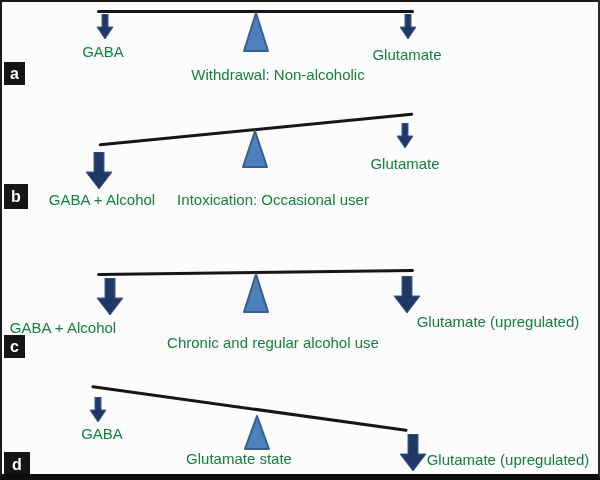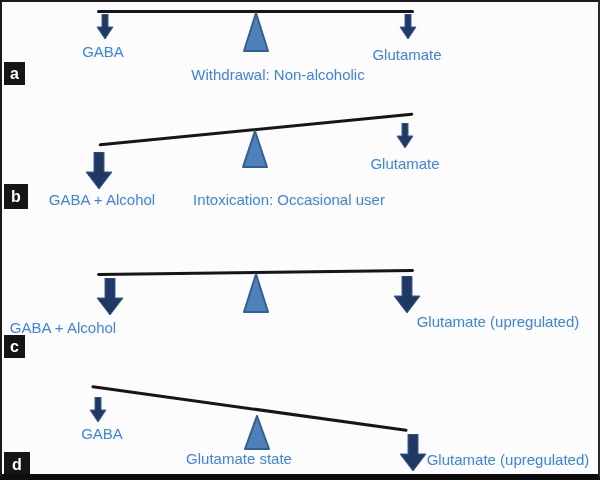--- a/index.html
+++ b/index.html
@@ -17,21 +17,21 @@
     color:#1b1b1b;
   }
   .beam{
     position:absolute;height:3px;background:#161616;border-radius:2px;
   }
   .beam.tilt-b{transform:rotate(-5.6deg);}
   .beam.tilt-c{transform:rotate(-0.7deg);}
   .beam.tilt-d{transform:rotate(7.9deg);}
   .txt{
     position:absolute;white-space:nowrap;
-    font-size:15px;line-height:17px;color:#3b82f6;
+    font-size:15px;line-height:17px;color:#15803d;
     transform:translateX(-50%);
   }
   .panel-label{
     position:absolute;left:2px;
     background:#151515;color:#ffffff;
     font-weight:bold;font-size:16px;line-height:1;
     display:flex;align-items:center;justify-content:center;
   }
   .arrow, .fulcrum{position:absolute;display:block;}
   svg{display:block;}
@@ -77,21 +77,21 @@
     </svg>
   </span>
   <span class="arrow" style="left:394px;top:121px;">
     <svg width="18" height="26" viewBox="0 0 18 26">
       <polygon points="6,0 12,0 12,13 17,13 9,25 1,13 6,13" fill="#1F3864" stroke="#3A5E94" stroke-width="1"></polygon>
     </svg>
   </span>
 
   <div class="txt" style="left:100px;top:189px;">GABA + Alcohol</div>
   <div class="txt" style="left:403px;top:153px;">Glutamate</div>
-  <div class="txt" style="left:287px;top:189px;">Intoxication: Occasional user</div>
+  <div class="txt" style="left:271px;top:189px;">Intoxication: Occasional user</div>
   <div class="panel-label" style="top:182px;width:24px;height:25px;">b</div>
 
   <div class="beam tilt-c" style="left:95px;top:269px;width:317px;"></div>
 
   <span class="arrow" style="left:94px;top:276px;">
     <svg width="28" height="38" viewBox="0 0 28 38">
       <polygon points="9,0 19,0 19,20 27,20 14,37 1,20 9,20" fill="#1F3864" stroke="#3A5E94" stroke-width="1"></polygon>
     </svg>
   </span>
   <span class="fulcrum" style="left:241px;top:271px;">
@@ -100,20 +100,21 @@
     </svg>
   </span>
   <span class="arrow" style="left:391px;top:274px;">
     <svg width="28" height="38" viewBox="0 0 28 38">
       <polygon points="9,0 19,0 19,20 27,20 14,37 1,20 9,20" fill="#1F3864" stroke="#3A5E94" stroke-width="1"></polygon>
     </svg>
   </span>
 
   <div class="txt" style="left:61px;top:317px;">GABA + Alcohol</div>
   <div class="txt" style="left:496px;top:311px;">Glutamate (upregulated)</div>
+  <div class="txt" style="left:271px;top:332px;">Chronic and regular alcohol use</div>
   <div class="panel-label" style="top:333px;width:21px;height:23px;">c</div>
 
   <div class="beam tilt-d" style="left:88px;top:405px;width:319px;"></div>
 
   <span class="arrow" style="left:87px;top:395px;">
     <svg width="18" height="26" viewBox="0 0 18 26">
       <polygon points="6,0 12,0 12,13 17,13 9,25 1,13 6,13" fill="#1F3864" stroke="#3A5E94" stroke-width="1"></polygon>
     </svg>
   </span>
   <span class="fulcrum" style="left:242px;top:413px;">

